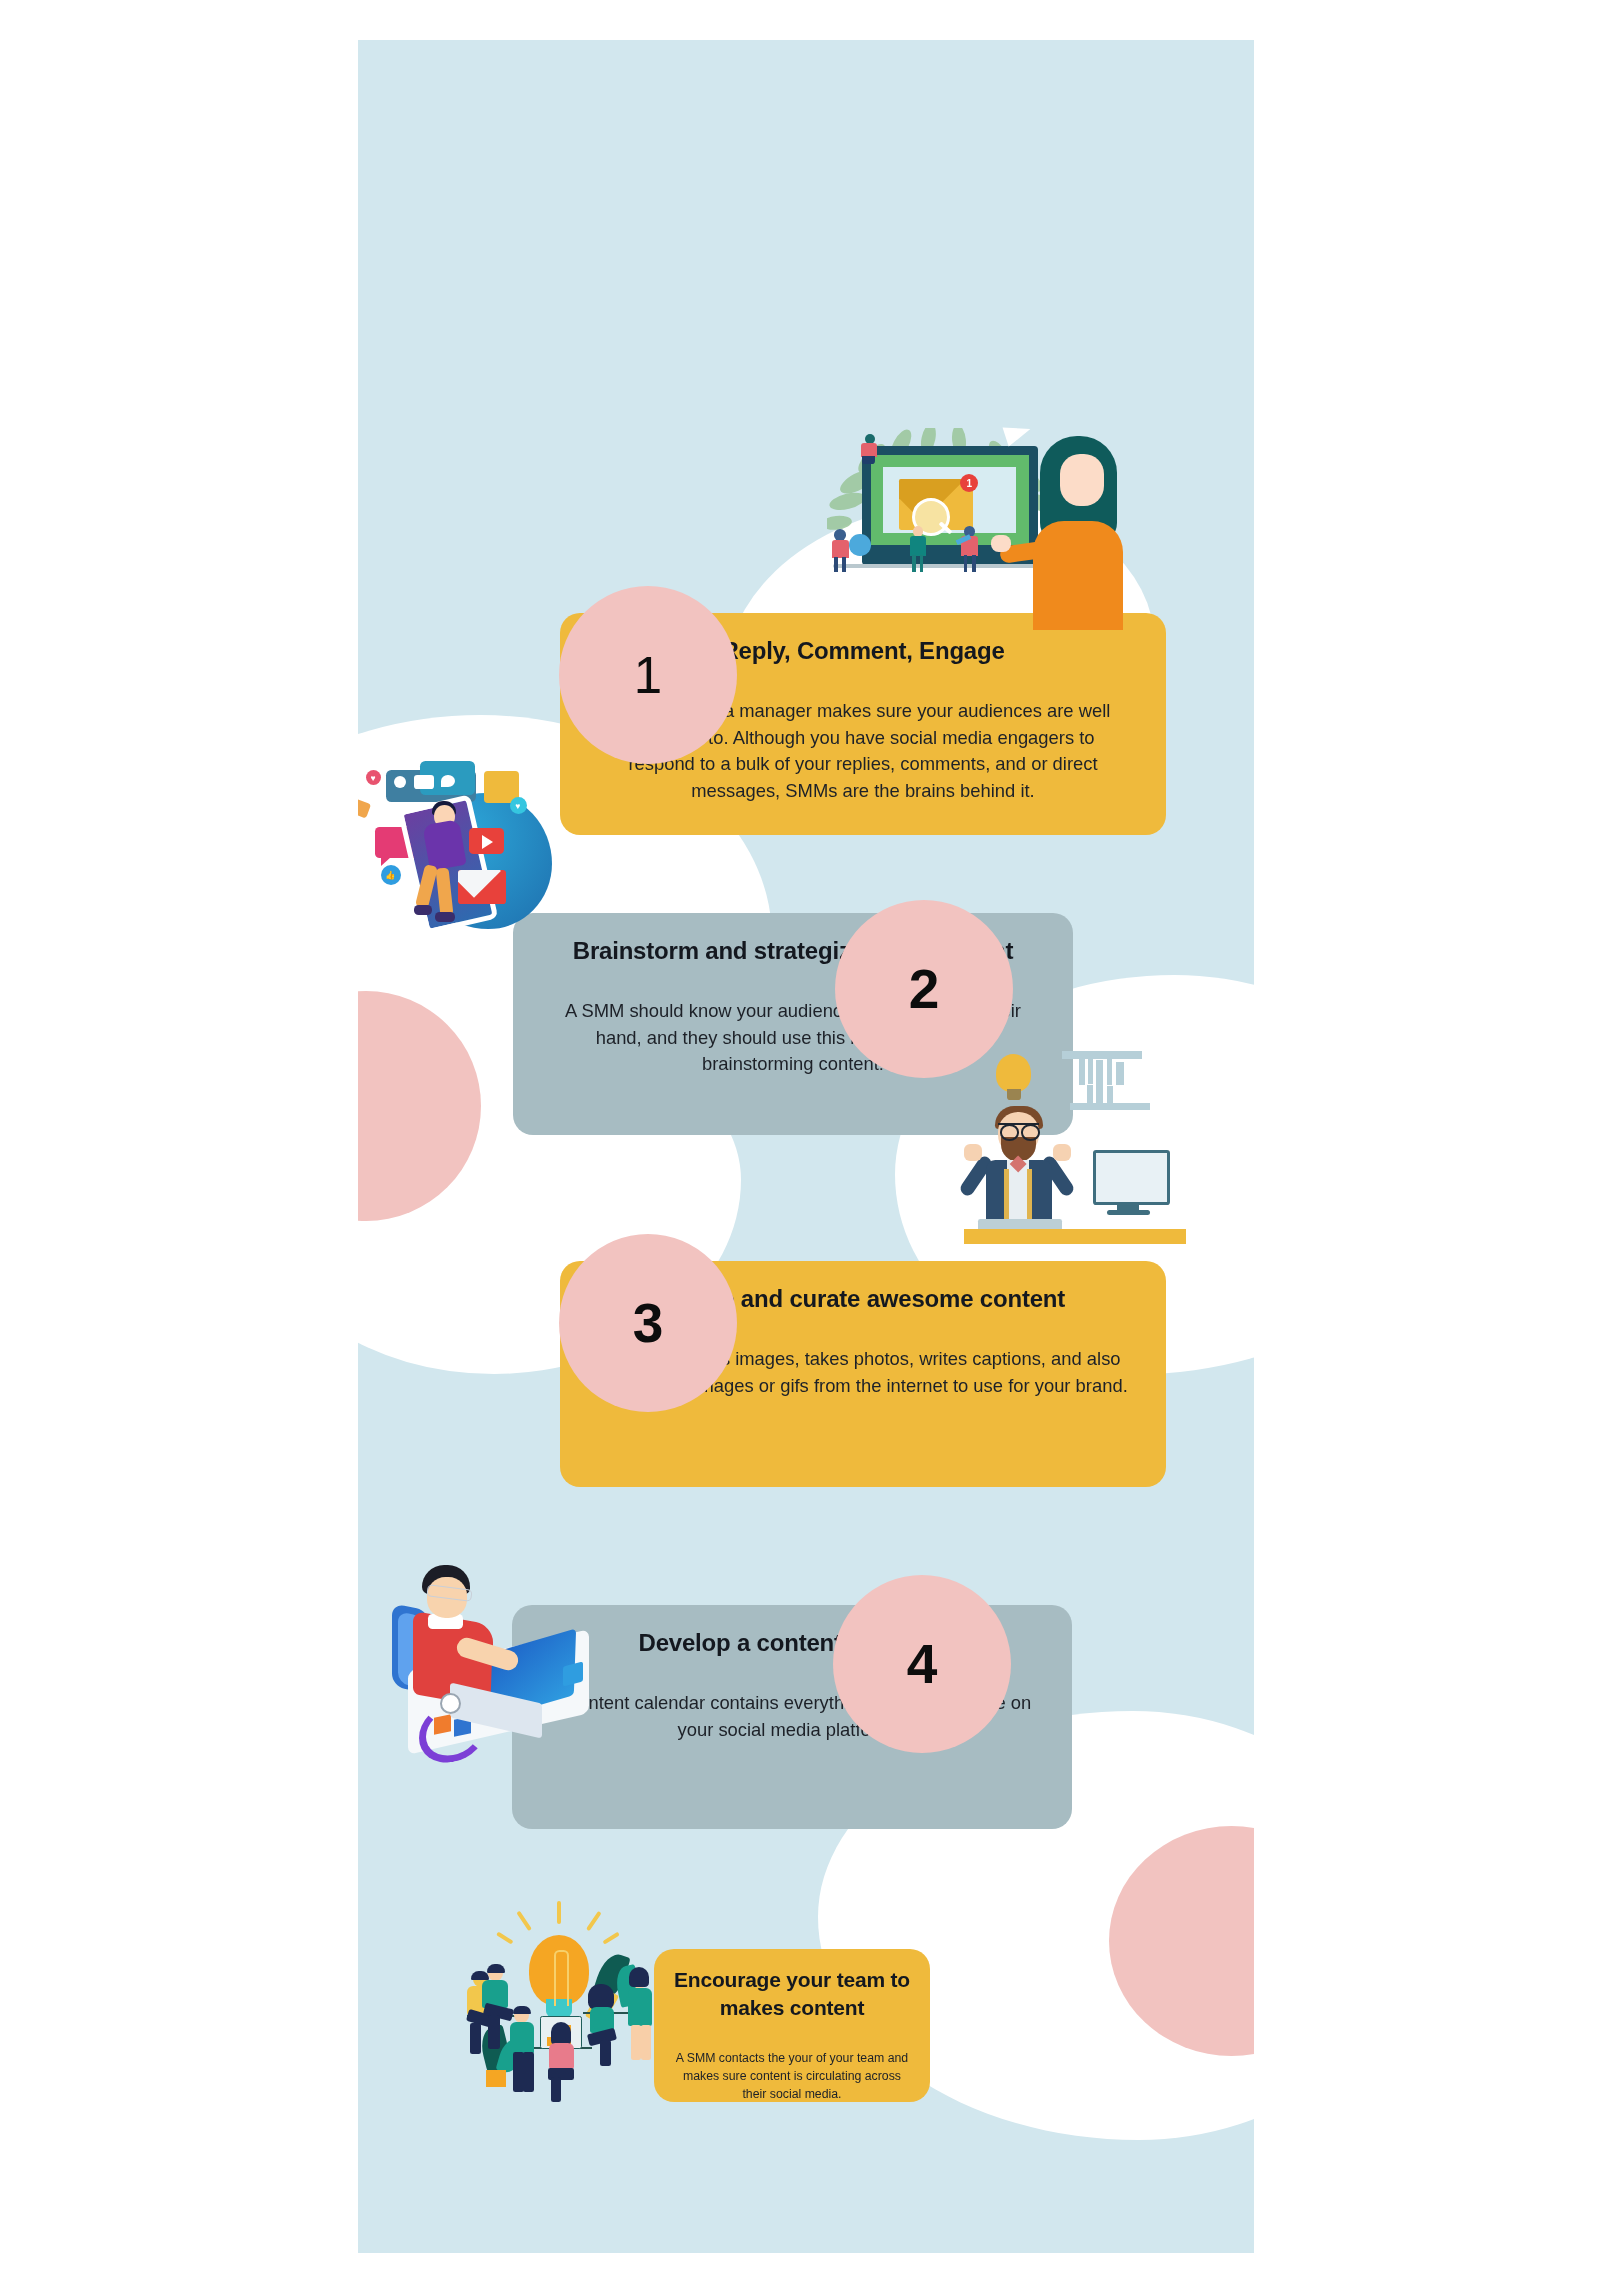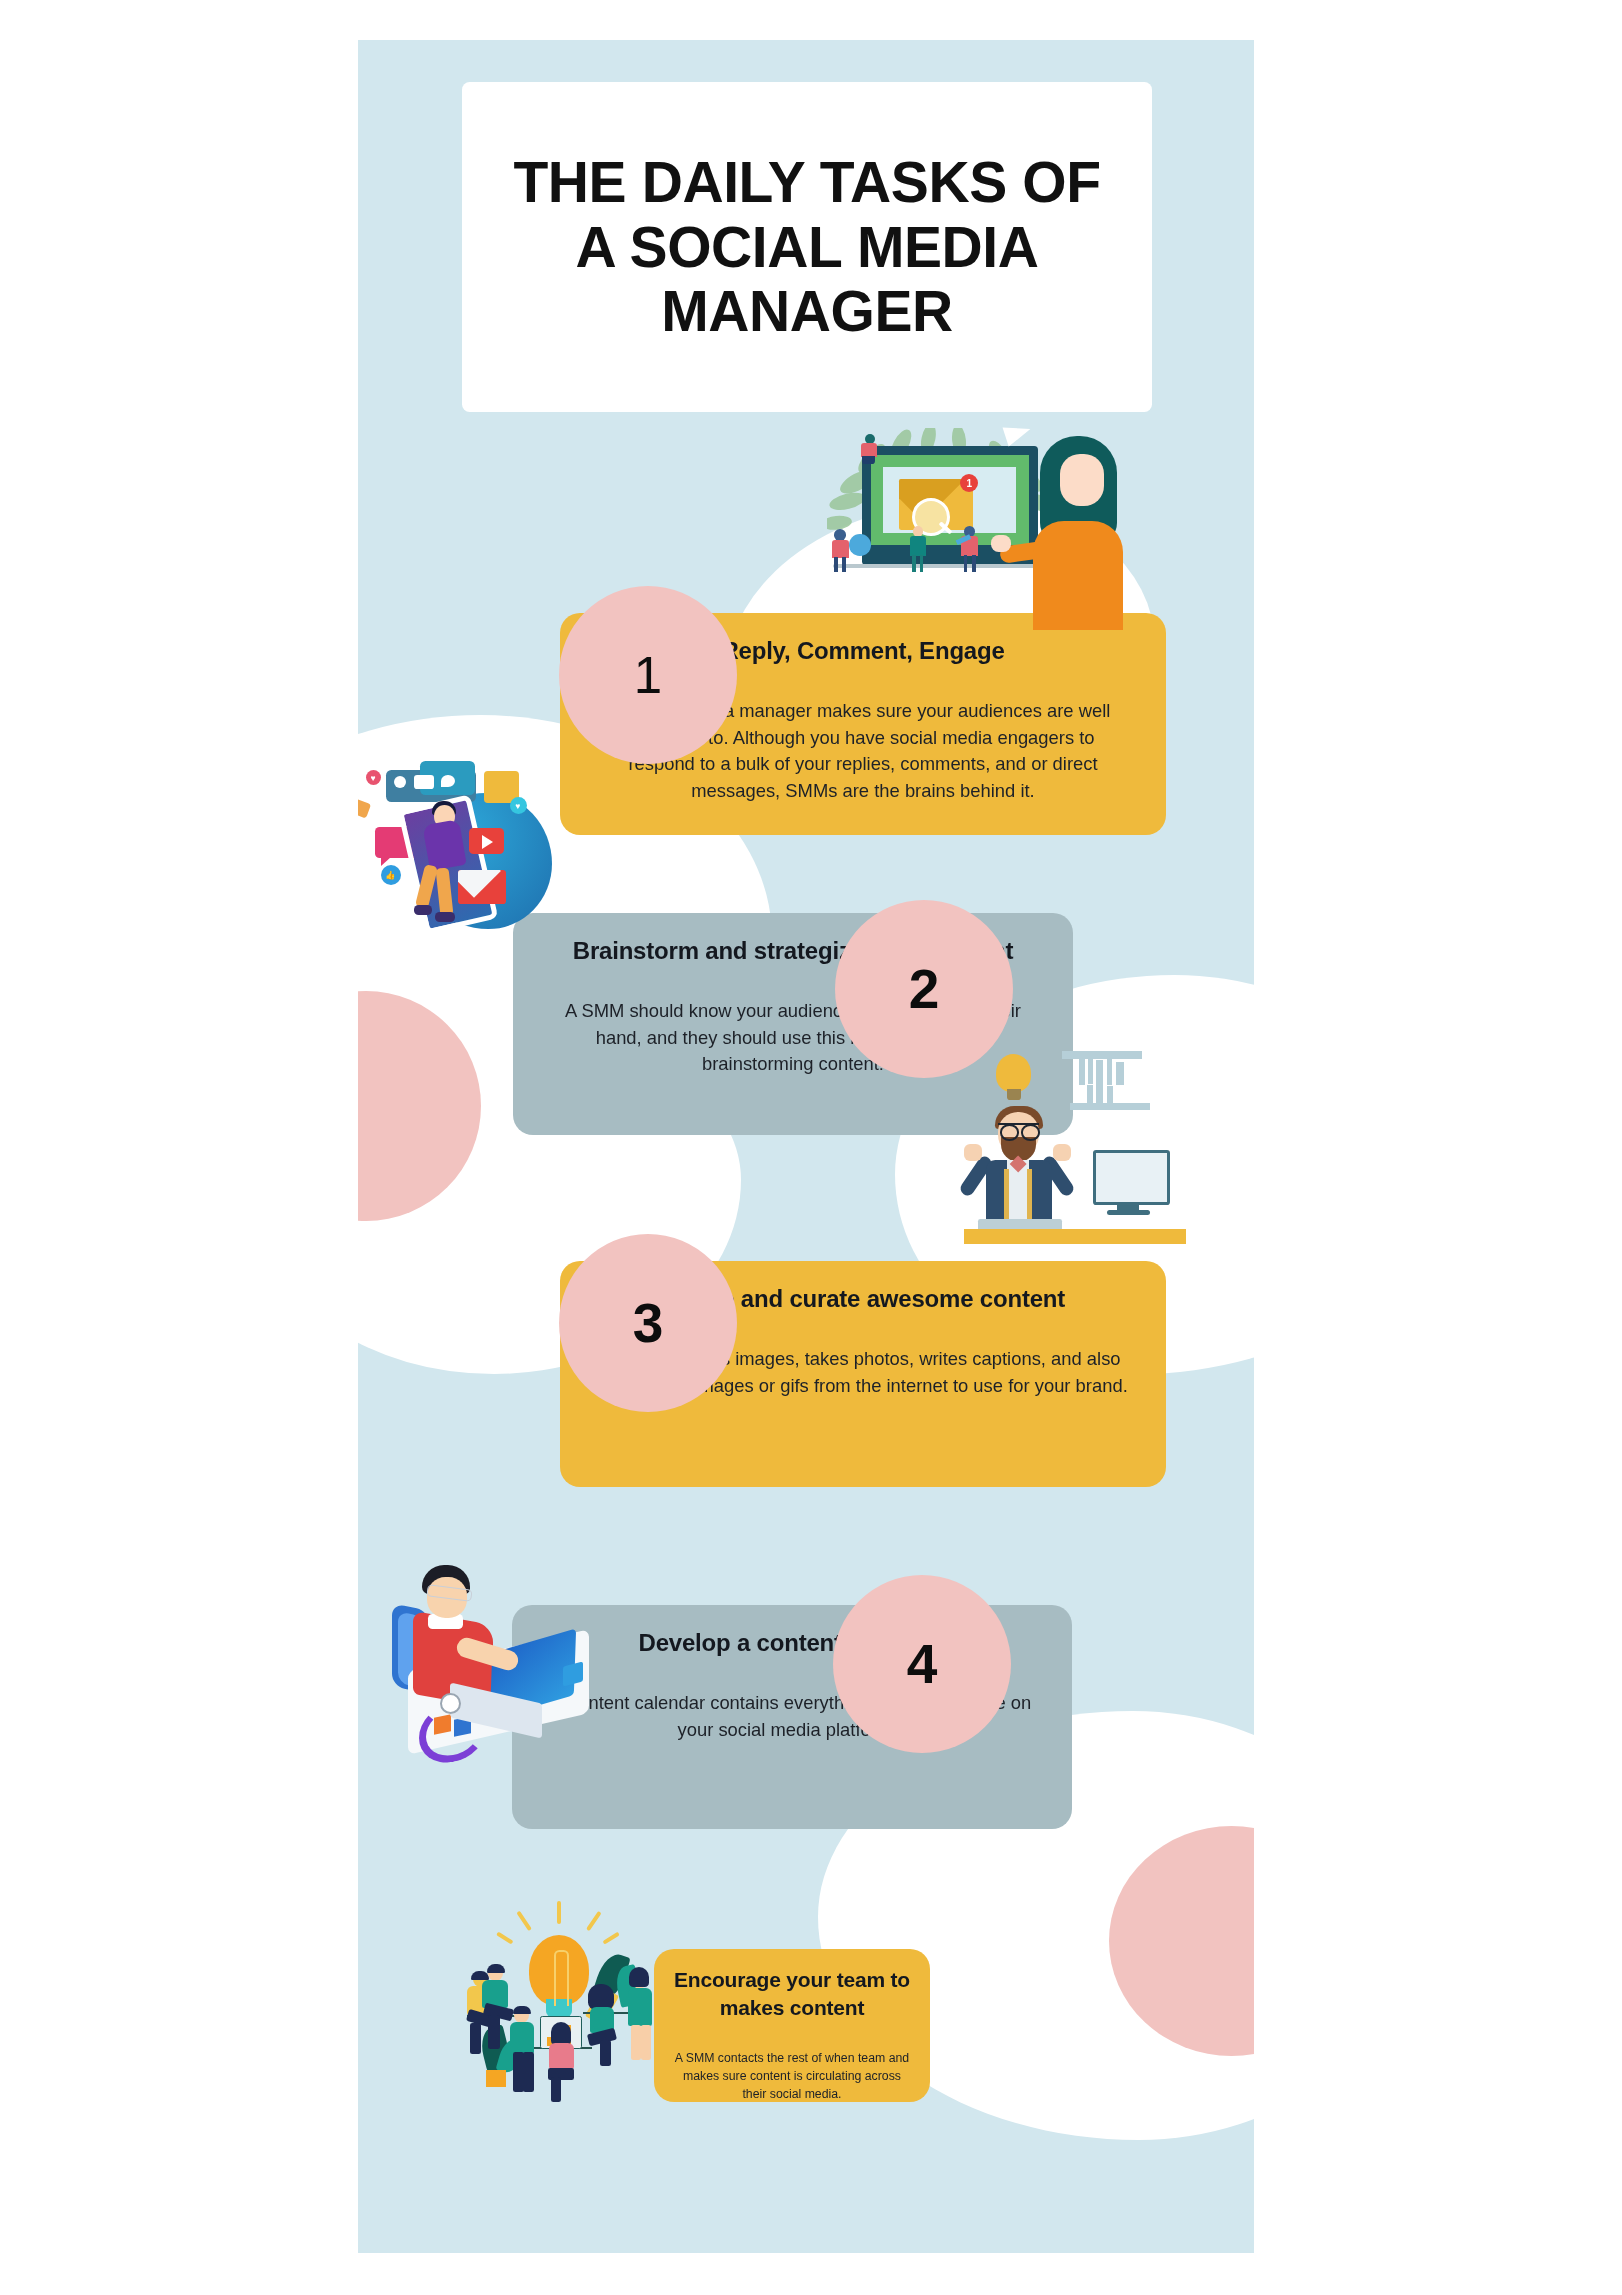--- a/index.html
+++ b/index.html
@@ -390,23 +390,20 @@
 <div id="poster">
 
   <div class="blob blob-a"></div>
   <div class="blob blob-b"></div>
   <div class="blob blob-c"></div>
   <div class="blob blob-d"></div>
   <div class="blob blob-e"></div>
   <div class="pinkblob pb1"></div>
   <div class="pinkblob pb2"></div>
 
-  <div id="title-card">
-    <div id="title-text">THE DAILY TASKS OF A SOCIAL MEDIA MANAGER</div>
-  </div>
 
   <div class="illus" id="illus1">
     <svg class="leafbg" viewBox="0 0 310 170">
       <g fill="#9ac69a" opacity=".85">
         <ellipse cx="40" cy="70" rx="26" ry="11" transform="rotate(-28 40 70)"></ellipse>
         <ellipse cx="26" cy="96" rx="24" ry="10" transform="rotate(-14 26 96)"></ellipse>
         <ellipse cx="58" cy="40" rx="24" ry="10" transform="rotate(-48 58 40)"></ellipse>
         <ellipse cx="96" cy="22" rx="22" ry="10" transform="rotate(-62 96 22)"></ellipse>
         <ellipse cx="132" cy="14" rx="20" ry="9" transform="rotate(-78 132 14)"></ellipse>
         <ellipse cx="172" cy="16" rx="20" ry="9" transform="rotate(-96 172 16)"></ellipse>
@@ -653,18 +650,18 @@
       <div style="position:absolute;left:3.1px;top:-3.1px;width:20px;height:20px;background:#1d2a52;border-radius:10.7px 10.7px 4.6px 4.6px;"></div>
       <div class="b" style="left:1.5px;top:18.4px;width:24.5px;height:38px;background:#18a08d;"></div>
       <div class="l" style="left:4.6px;top:55px;width:10px;height:35px;background:#f8cfa8;"></div>
       <div class="l" style="left:15.3px;top:55px;width:10px;height:35px;background:#f8cfa8;"></div>
     </div>
   </div>
 
   <div class="step">
     <div class="card yellow" id="step5-card">
       <p class="card-title">Encourage your team to makes content</p>
-      <p class="card-body">A SMM contacts the rest of when team and makes sure content is circulating across their social media.</p>
+      <p class="card-body">A SMM contacts the your of your team and makes sure content is circulating across their social media.</p>
     </div>
   </div>
 
 </div>
 
 
 </body></html>

